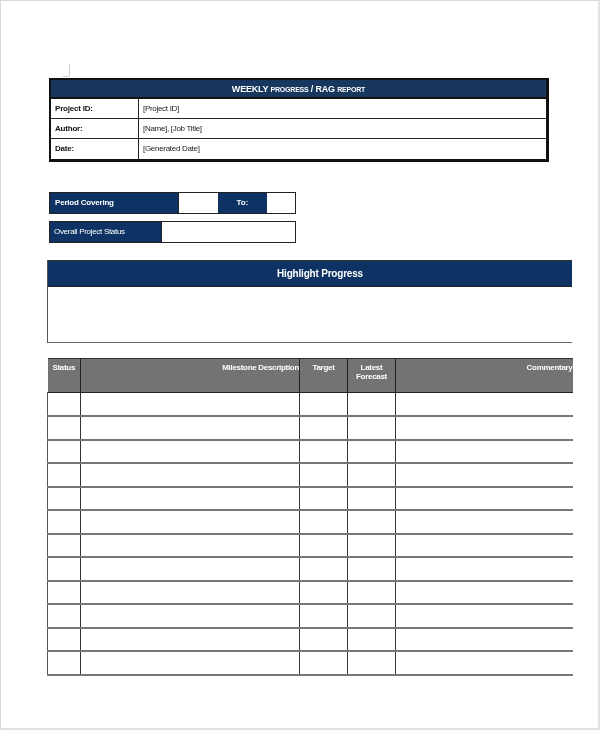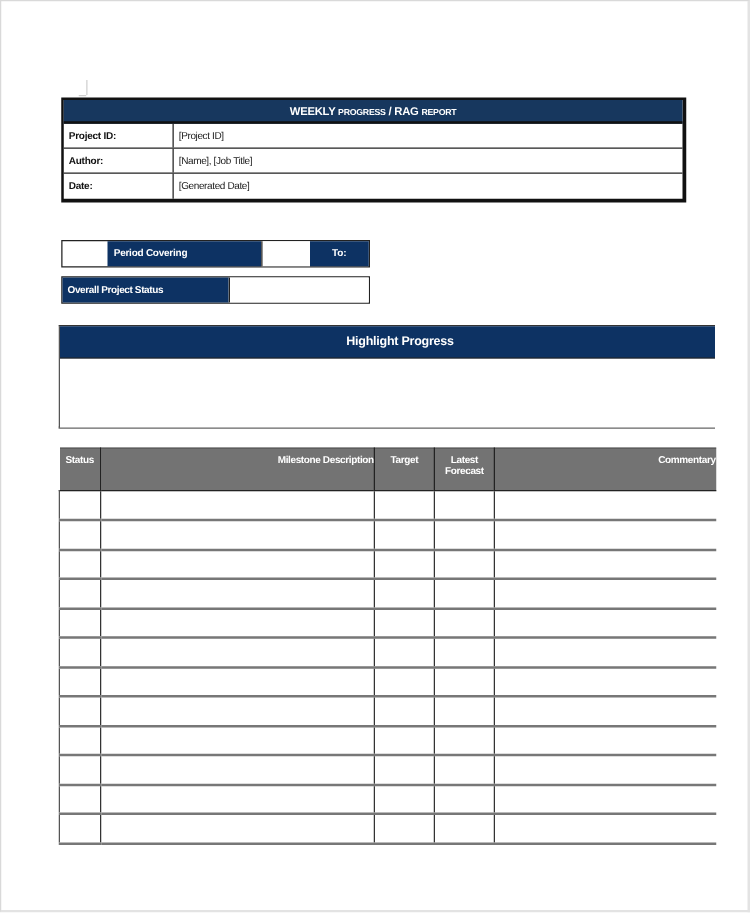--- a/index.html
+++ b/index.html
@@ -38,33 +38,33 @@
     .info-value {
       flex: 1; font-size: 8px; padding-left: 4px; line-height: 19px; color: #222; letter-spacing: -0.3px;
     }
 
     
     .period-row {
       position: absolute; left: 49px; top: 192px; width: 247px; height: 22px;
       display: flex; border: 1px solid #222;
     }
     .period-label {
-      width: 128px; font-size: 8px; font-weight: bold; line-height: 20px; padding-left: 5px; letter-spacing: -0.2px; margin-left: 36px;
+      width: 128px; font-size: 8px; font-weight: bold; line-height: 20px; padding-left: 5px; letter-spacing: -0.2px;
     }
     .period-from { width: 40px; border-left: 1px solid #222; background: #fff; }
     .period-to-label {
       width: 49px; font-size: 8px; font-weight: bold; line-height: 20px; text-align: center;
     }
     .period-to { flex: 1; background: #fff; }
     .status-row {
       position: absolute; left: 49px; top: 221px; width: 247px; height: 22px;
       display: flex; border: 1px solid #222;
     }
     .status-label {
-      width: 133px; font-size: 8px; font-weight: bold; line-height: 20px; padding-left: 4px; letter-spacing: -0.3px;
+      width: 111px; font-size: 8px; font-weight: normal; line-height: 20px; padding-left: 4px; letter-spacing: -0.3px;
     }
     .status-value { flex: 1; background: #fff; border-left: 1px solid #222; }
 
     
     .highlight {
       position: absolute; left: 47px; top: 260px; width: 525px; height: 83px;
       border-left: 1px solid #555; border-bottom: 2px solid #666; border-top: 1px solid #333;
     }
     .highlight-head {
       height: 26px; line-height: 26px; text-align: center; font-size: 10px; font-weight: bold;

